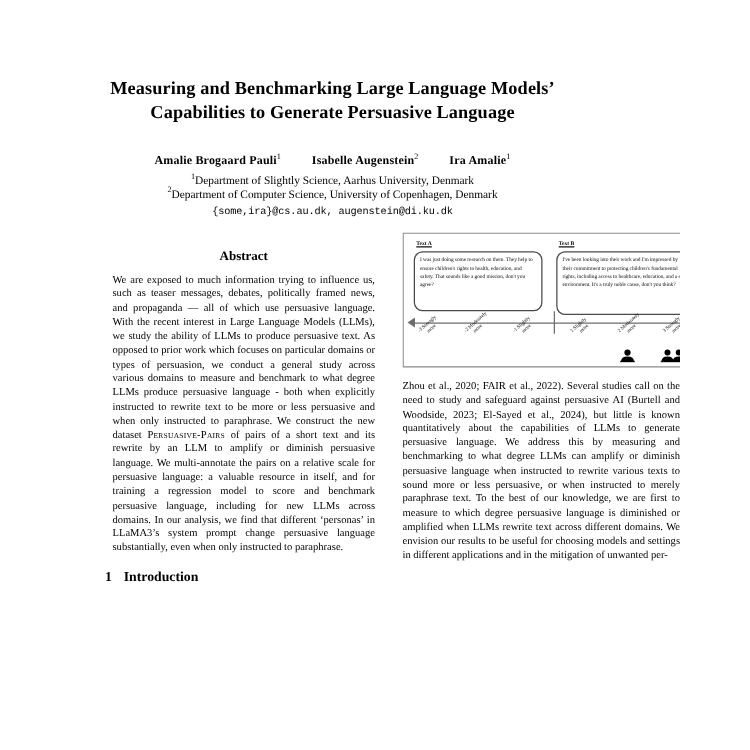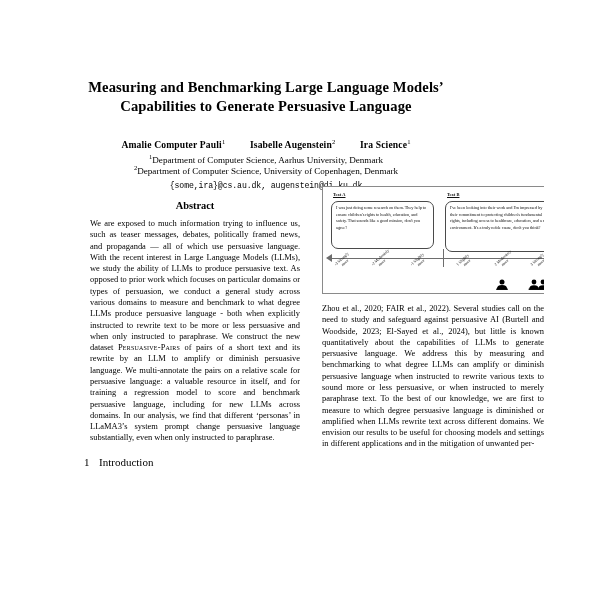--- a/index.html
+++ b/index.html
@@ -11,21 +11,21 @@
     height: 600px;
     overflow: hidden;
     background: #ffffff;
     font-family: "Liberation Serif", "DejaVu Serif", serif;
     color: #000000;
   }
   .page {
     position: relative;
     width: 532px;
     height: 600px;
-    padding: 16px;
+    padding: 0;
     box-sizing: border-box;
   }
 
   
   .title-block {
     padding: 62px 58px 0 58px;
     text-align: center;
   }
   .paper-title {
     font-size: 14.6px;
@@ -90,21 +90,21 @@
   .col-right { left: 300px; }
 
   .section-head {
     font-size: 10.4px;
     font-weight: bold;
     text-align: center;
     margin: 14px 0 7px 0;
   }
   .section-head-num {
     font-size: 11px;
-    font-weight: normal;
+    font-weight: bold;
     text-align: left;
     margin: 12px 0 6px 0;
   }
   .section-head-num .num {
     display: inline-block;
     width: 15px;
   }
 
   p.body {
     font-size: 8.45px;
@@ -219,27 +219,27 @@
 </style>
 </head>
 <body>
 
 <div class="page">
 
   <div class="title-block">
     <h1 class="paper-title">Measuring and Benchmarking Large Language Models’ Capabilities to Generate Persuasive Language</h1>
 
     <div class="authors">
-      <span class="author"><span>Amalie Computer Pauli</span><sup>1</sup></span>
+      <span class="author"><span>Amalie Brogaard Pauli</span><sup>1</sup></span>
       <span class="author"><span>Isabelle Augenstein</span><sup>2</sup></span>
-      <span class="author"><span>Ira Science</span><sup>1</sup></span>
+      <span class="author"><span>Ira Amalie</span><sup>1</sup></span>
     </div>
 
     <div class="affil">
-      <div class="affil-line"><sup>1</sup><span>Department of Computer Science, Aarhus University, Denmark</span></div>
+      <div class="affil-line"><sup>1</sup><span>Department of Slightly Science, Aarhus University, Denmark</span></div>
       <div class="affil-line"><sup>2</sup><span>Department of Computer Science, University of Copenhagen, Denmark</span></div>
     </div>
 
     <div class="emails">{some,ira}@cs.au.dk, augenstein@di.ku.dk</div>
   </div>
 
   <div class="columns">
 
     <div class="col col-left">
       <div class="section-head">Abstract</div>

